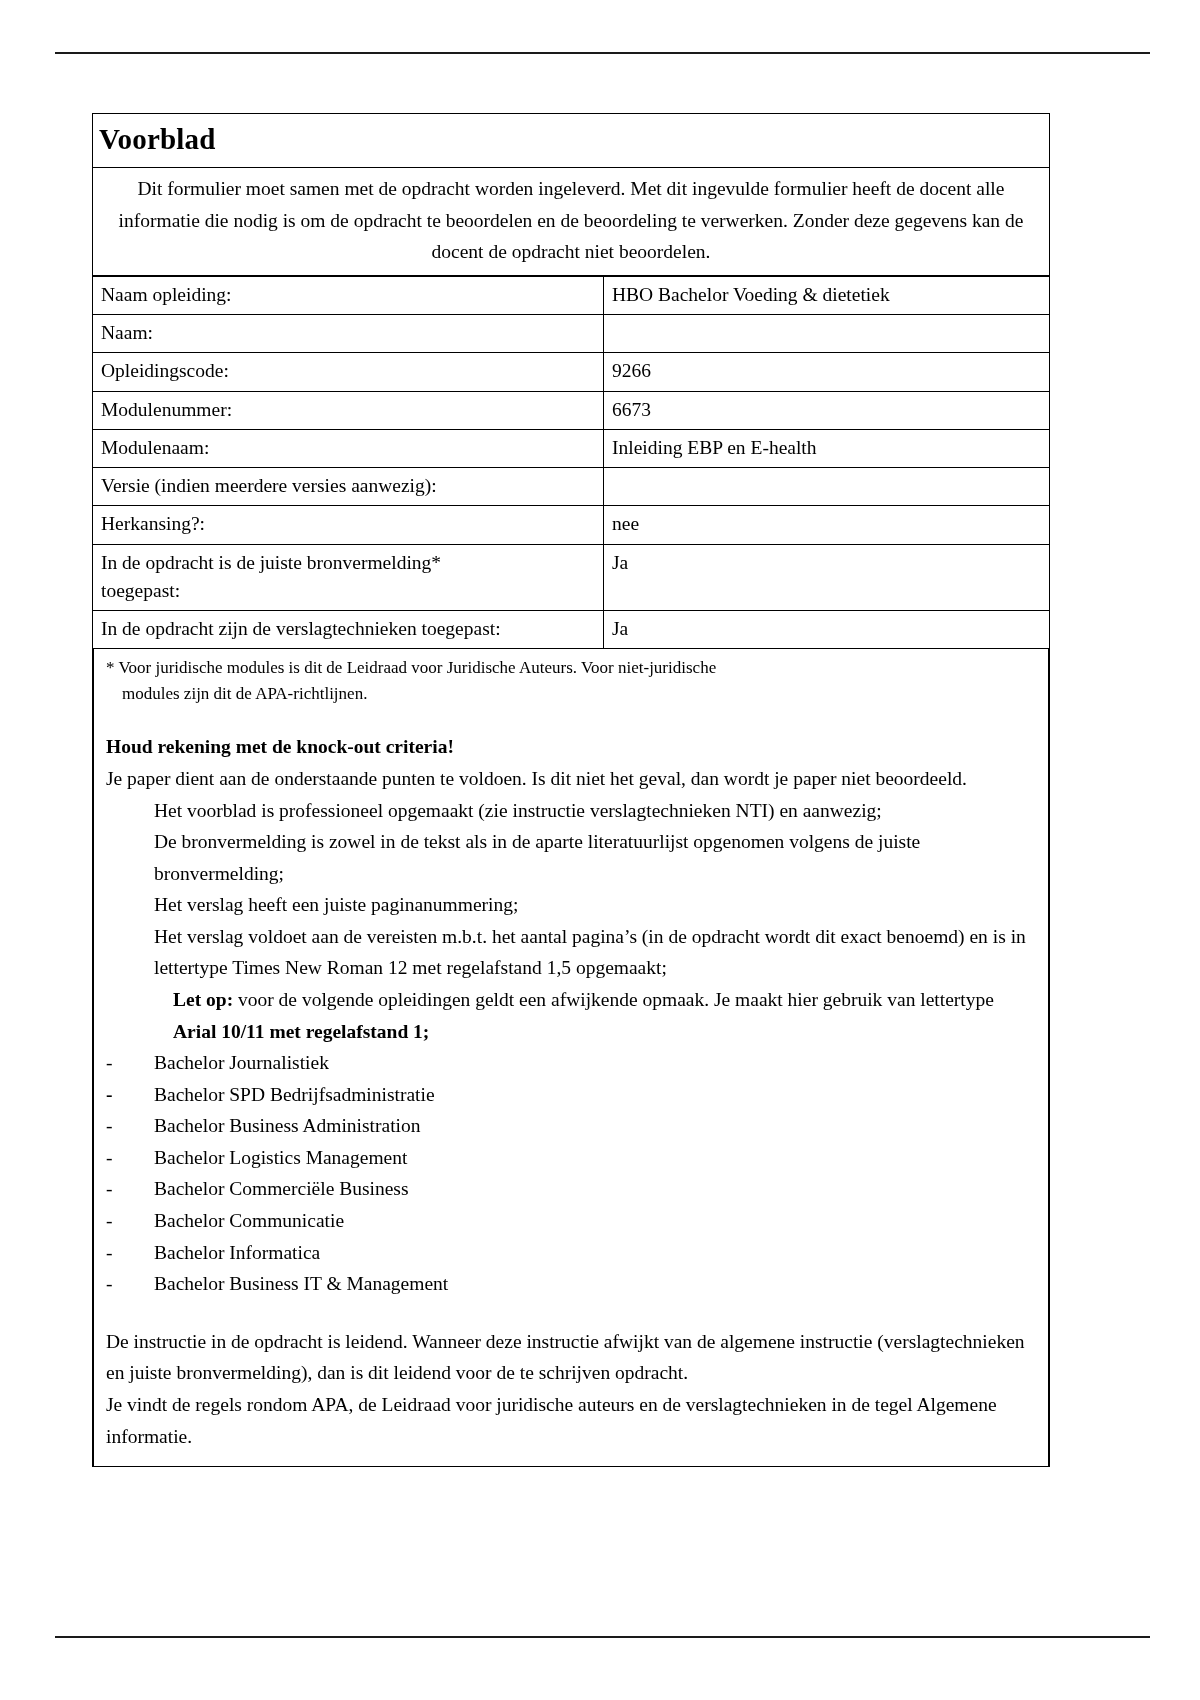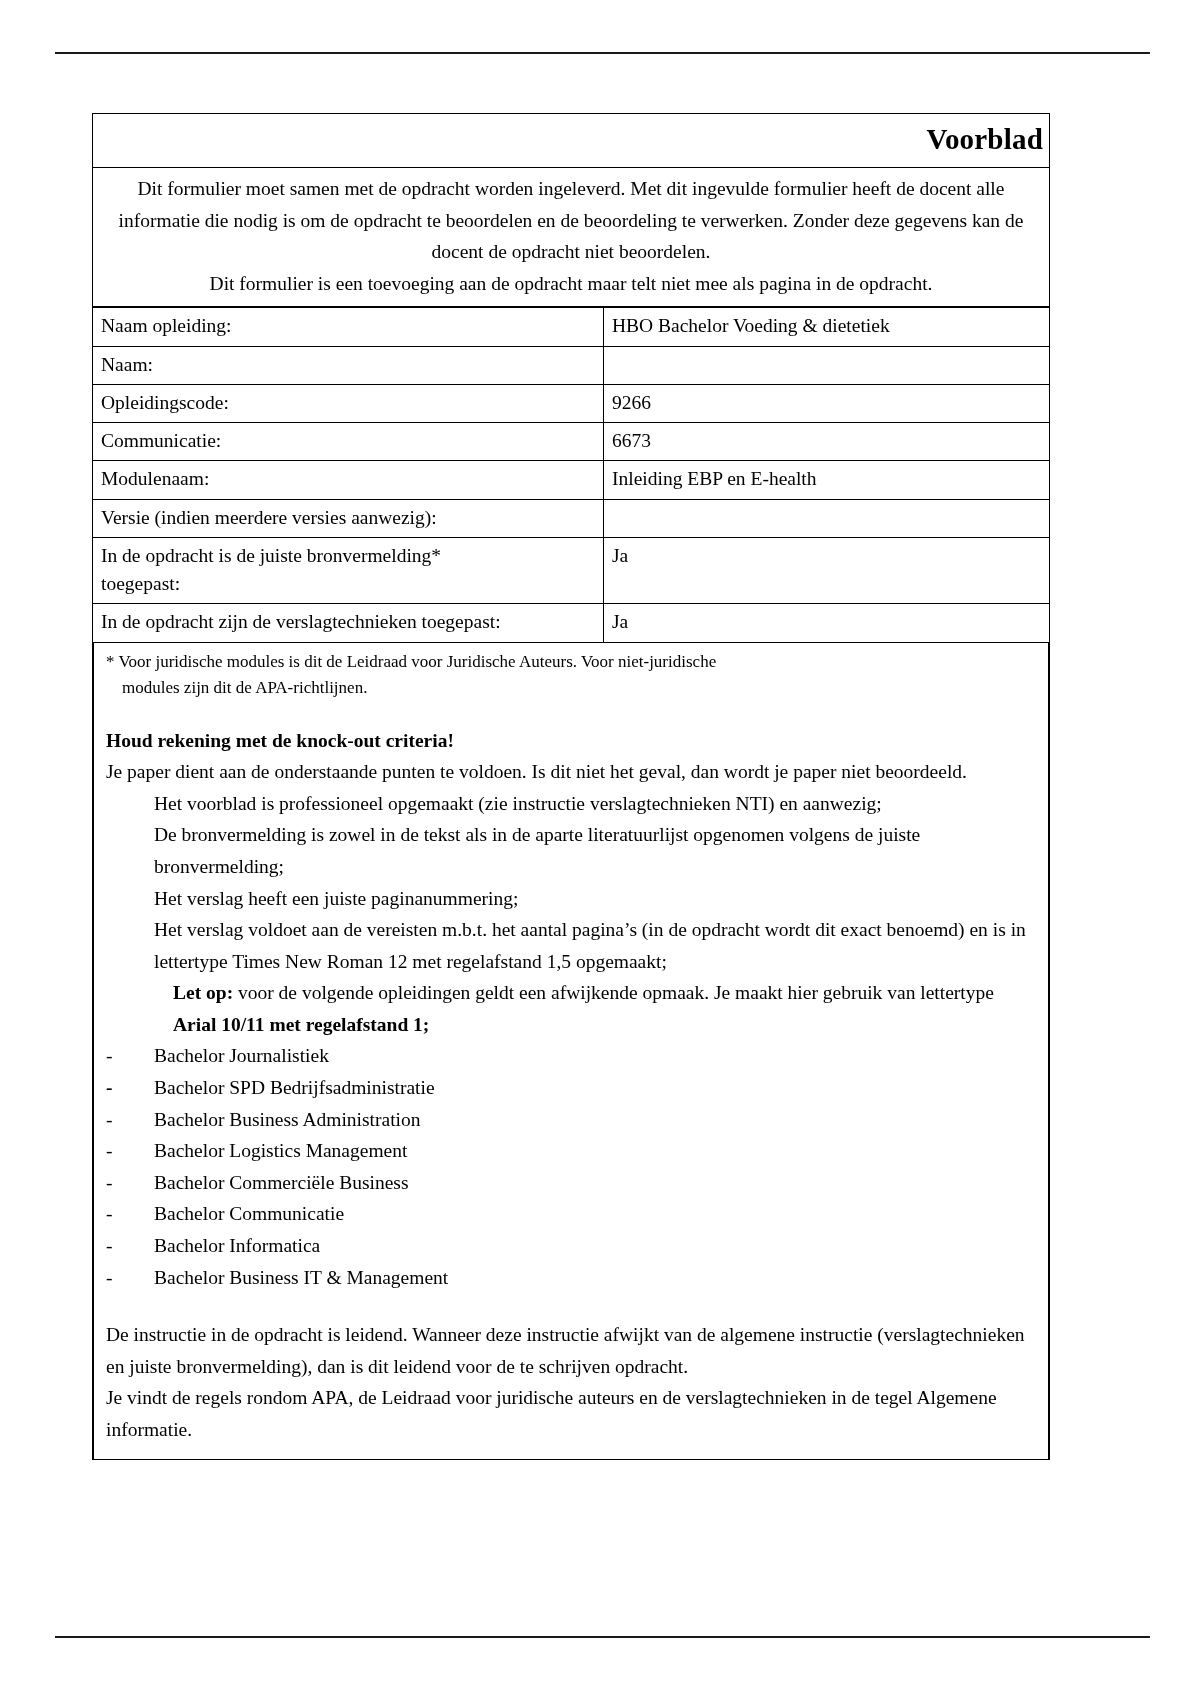--- a/index.html
+++ b/index.html
@@ -41,21 +41,21 @@
     top: 113px;
     width: 958px;
   }
   
   .outer-box {
     border: 1.6px solid #000;
     border-bottom: none;
   }
   .title-cell {
     border-bottom: 1.6px solid #000;
-    text-align: right;
+    text-align: left;
     padding: 9px 6px 11px;
   }
   .title-cell .title {
     font-size: 29px;
     font-weight: bold;
     letter-spacing: 0.2px;
   }
   .intro-cell {
     border-bottom: 1.6px solid #000;
     padding: 5px 12px 7px;
@@ -164,48 +164,51 @@
   <div class="content">
 
     <div class="outer-box">
 
       <div class="title-cell">
         <div class="title">Voorblad</div>
       </div>
 
       <div class="intro-cell">
         <p>Dit formulier moet samen met de opdracht worden ingeleverd. Met dit ingevulde formulier heeft de docent alle informatie die nodig is om de opdracht te beoordelen en de beoordeling te verwerken. Zonder deze gegevens kan de docent de opdracht niet beoordelen.</p>
-        <p>Dit formulier is een toevoeging aan de opdracht maar telt niet mee als pagina in de opdracht.</p>
       </div>
 
       <table class="info-table">
         <tbody>
           <tr>
             <td class="label">Naam opleiding:</td>
             <td class="value">HBO Bachelor Voeding &amp; dietetiek</td>
           </tr>
           <tr>
             <td class="label">Naam:</td>
             <td class="value"></td>
           </tr>
           <tr>
             <td class="label">Opleidingscode:</td>
             <td class="value">9266</td>
           </tr>
           <tr>
-            <td class="label">Communicatie:</td>
+            <td class="label">Modulenummer:</td>
             <td class="value">6673</td>
           </tr>
           <tr>
             <td class="label">Modulenaam:</td>
             <td class="value">Inleiding EBP en E-health</td>
           </tr>
           <tr>
             <td class="label">Versie (indien meerdere versies aanwezig):</td>
             <td class="value"></td>
+          </tr>
+          <tr>
+            <td class="label">Herkansing?:</td>
+            <td class="value">nee</td>
           </tr>
           <tr class="tall">
             <td class="label row-two-line">
               <span>In de opdracht is de juiste bronvermelding*</span><br>
               <span>toegepast:</span>
             </td>
             <td class="value">Ja</td>
           </tr>
           <tr>
             <td class="label">In de opdracht zijn de verslagtechnieken toegepast:</td>

